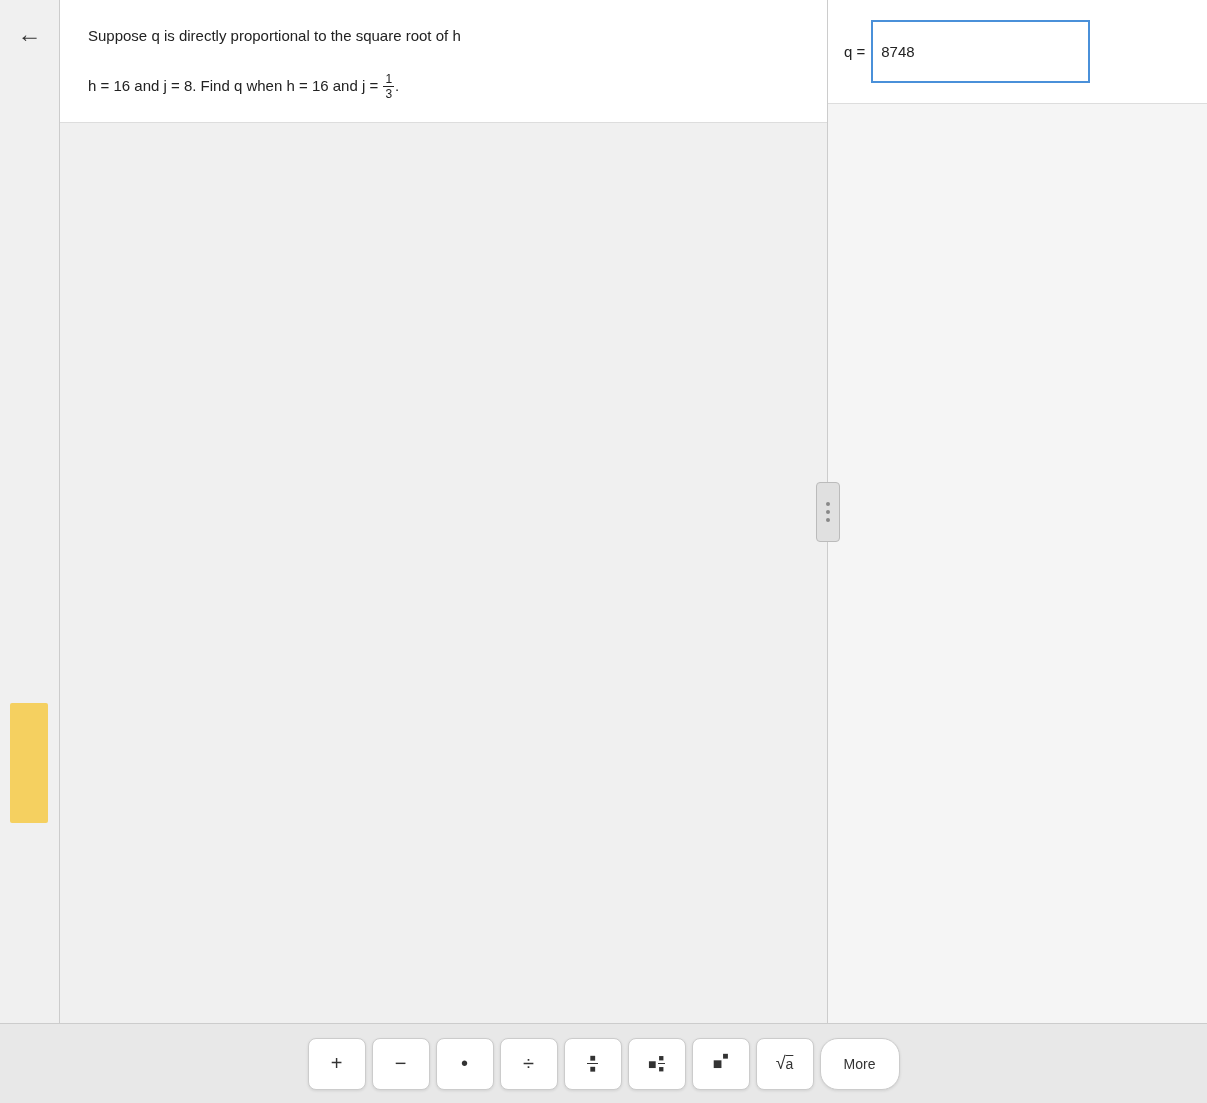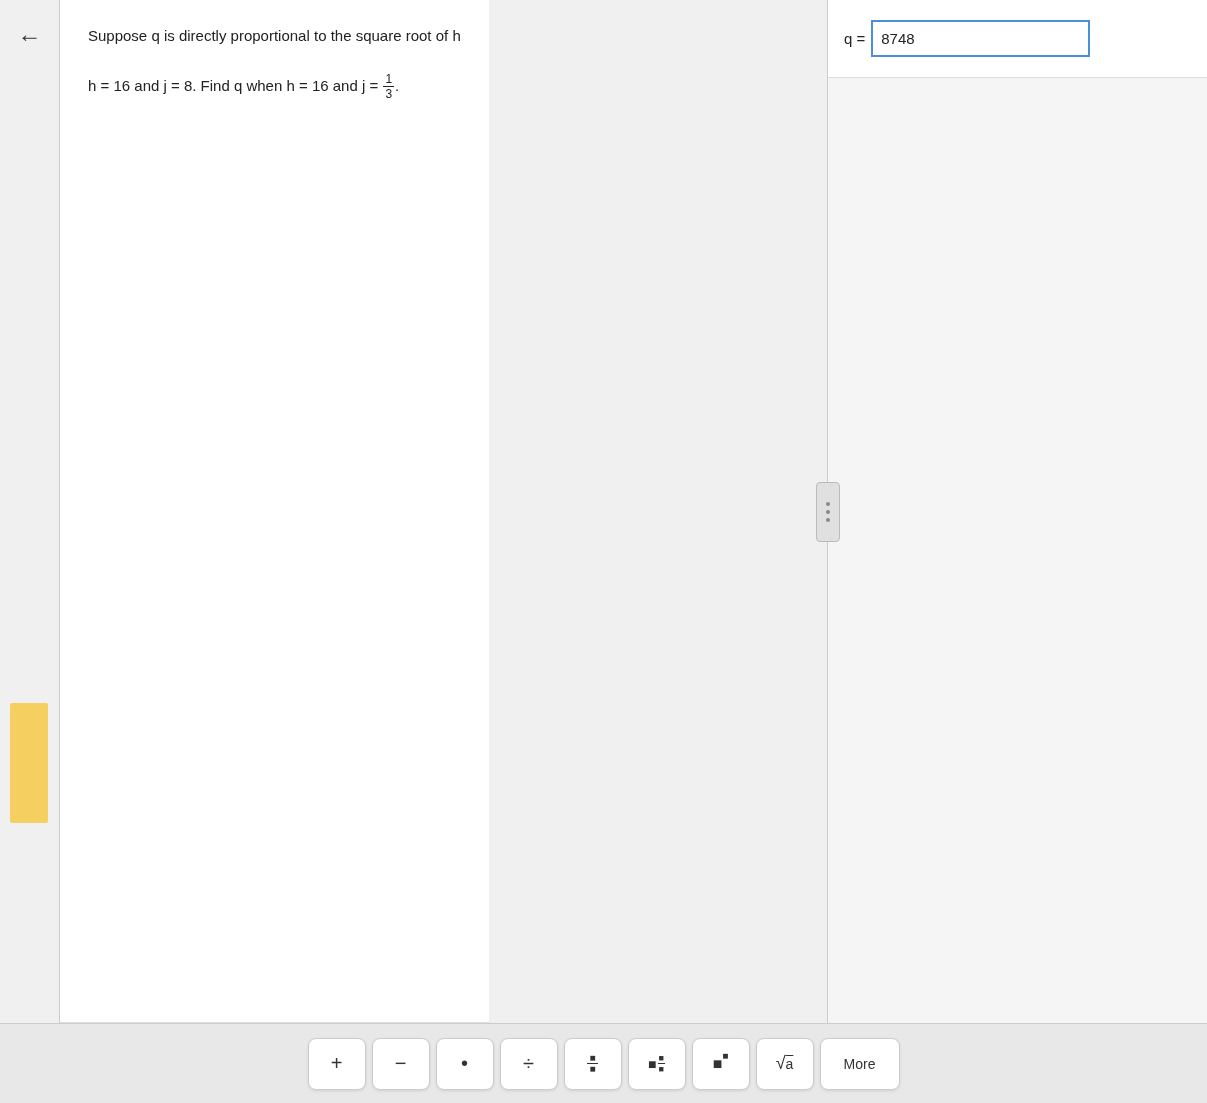--- a/index.html
+++ b/index.html
@@ -52,20 +52,21 @@
       bottom: 200px;
       left: 10px;
       border-radius: 2px;
     }
 
     
     .content-area {
       flex: 1;
       background: #f0abfc;
       display: flex;
+      flex-direction: column;
       position: relative;
     }
 
     .question-panel {
       background: white;
       padding: 24px 28px 20px 28px;
       border-bottom: 1px solid #ddd;
     }
 
     .question-text {
@@ -119,21 +120,21 @@
     }
 
     .answer-label {
       font-size: 15px;
       color: #222;
       margin-right: 6px;
     }
 
     .answer-input {
       border: 2px solid #4a90d9;
-      padding: 8px 8px;
+      padding: 21px 8px;
       font-size: 15px;
       min-width: 80px;
       background: white;
       color: #222;
       outline: none;
     }
 
     
     .divider-handle {
       position: absolute;
@@ -186,20 +187,21 @@
       cursor: pointer;
       color: #333;
       box-shadow: 0 1px 3px rgba(0,0,0,0.1);
     }
 
     .toolbar-btn.more-btn {
       width: 80px;
       font-size: 14px;
       font-weight: 500;
       color: #333;
+      border-radius: 18px;
     }
 
     .fraction-icon {
       display: flex;
       flex-direction: column;
       align-items: center;
       font-size: 11px;
       line-height: 1;
     }
 

